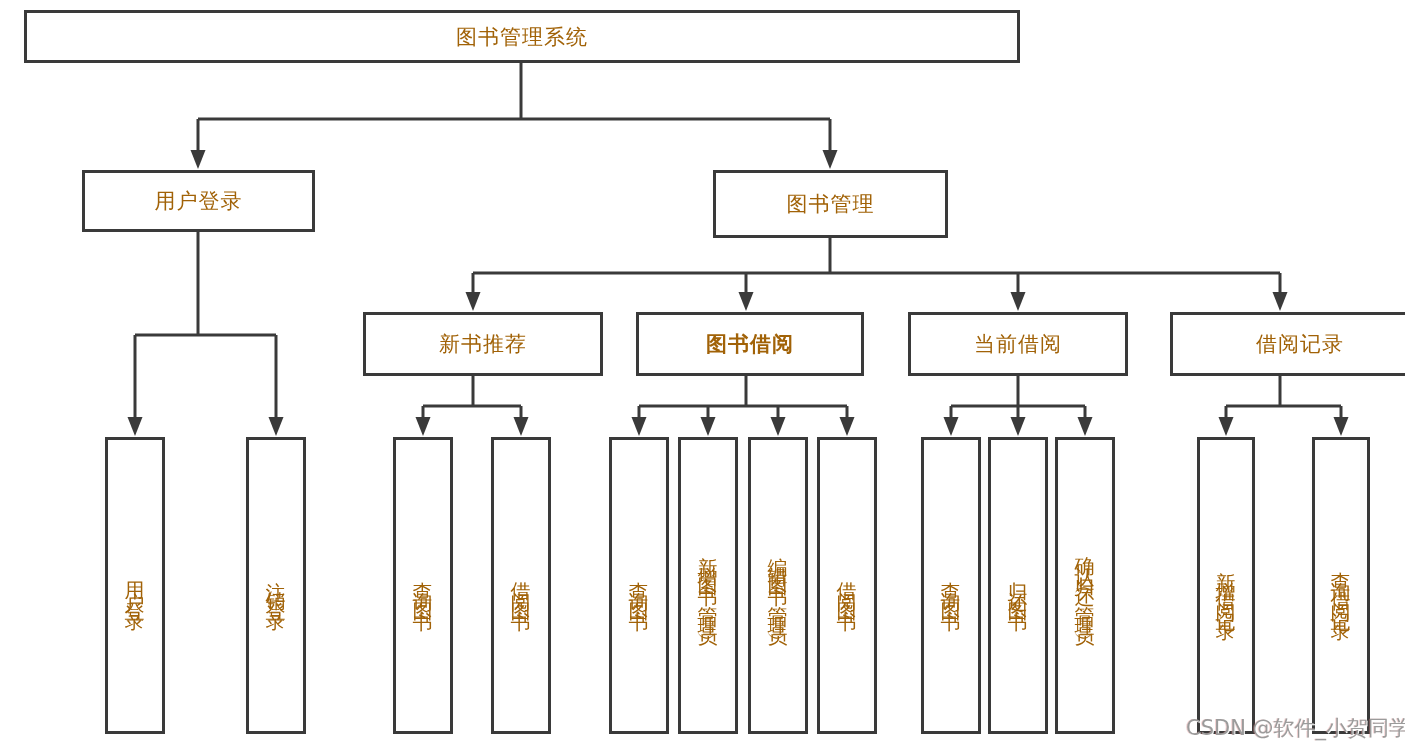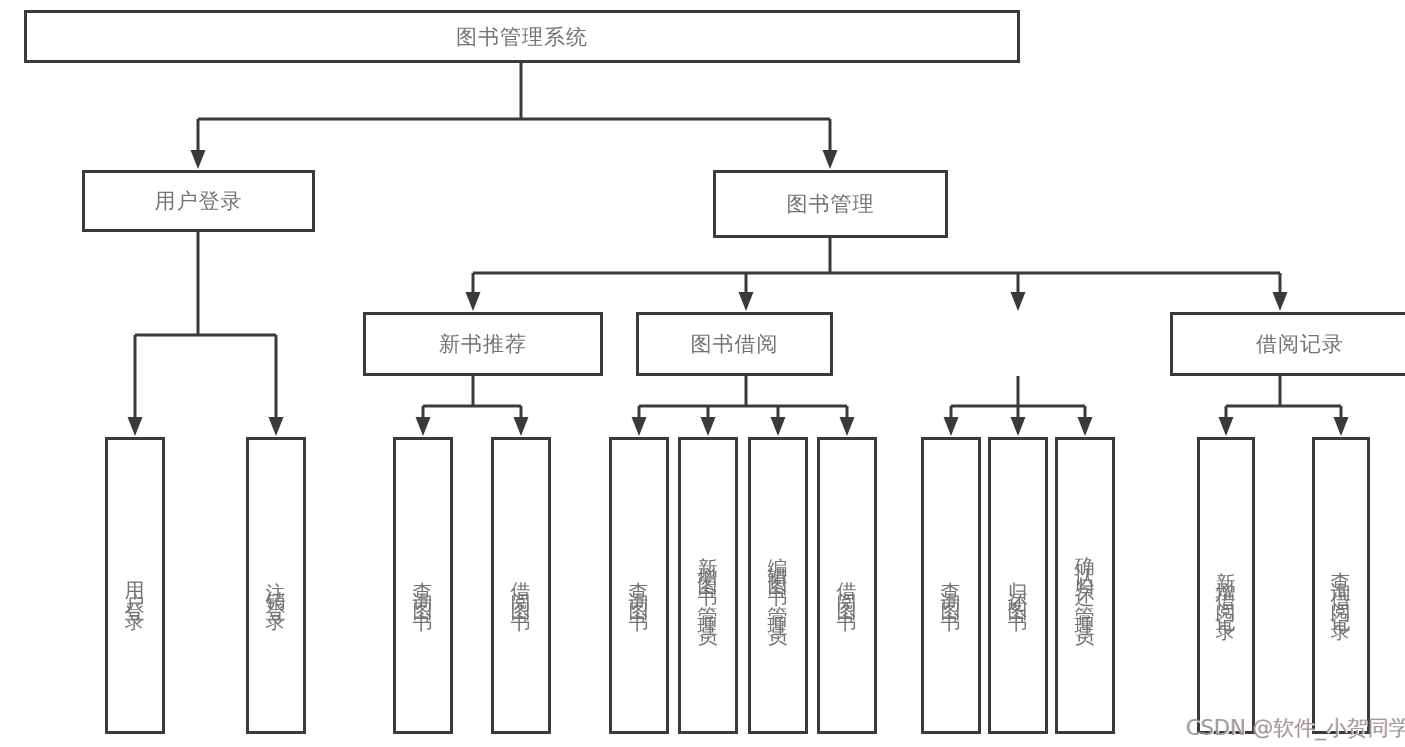--- a/index.html
+++ b/index.html
@@ -12,21 +12,21 @@
     font-family: "DejaVu Sans", sans-serif;
   }
   .box {
     position: absolute;
     box-sizing: border-box;
     background: #ffffff;
     border: 3px solid #3a3a3a;
     display: flex;
     align-items: center;
     justify-content: center;
-    color: #737373;
+    color: #a16207;
     z-index: 2;
   }
   .hbox { font-size: 21px; letter-spacing: 1px; }
   .vbox {
     writing-mode: vertical-rl;
     text-orientation: mixed;
     font-size: 20px;
     letter-spacing: 10px;
     line-height: 1;
   }
@@ -116,21 +116,22 @@
       <polygon points="1341,436 1333.5,417 1348.5,417"></polygon>
     </g>
   </svg>
 
   <div class="box hbox" style="left:24px; top:10px; width:996px; height:53px;">图书管理系统</div>
 
   <div class="box hbox" style="left:82px; top:170px; width:233px; height:62px;">用户登录</div>
   <div class="box hbox" style="left:713px; top:170px; width:235px; height:68px;">图书管理</div>
 
   <div class="box hbox" style="left:363px; top:312px; width:240px; height:64px;">新书推荐</div>
-  <div class="box hbox" style="left:636px; top:312px; width:197px; height:64px;">图书借阅</div>
+  <div class="box hbox" style="left:636px; top:312px; width:228px; height:64px;font-weight:bold;">图书借阅</div>
+  <div class="box hbox" style="left:908px; top:312px; width:220px; height:64px;">当前借阅</div>
   <div class="box hbox" style="left:1170px; top:312px; width:260px; height:64px;">借阅记录</div>
 
   <div class="box vbox" style="left:105px; top:437px; width:60px; height:297px;">用户登录</div>
   <div class="box vbox" style="left:246px; top:437px; width:60px; height:297px;">注销登录</div>
 
   <div class="box vbox" style="left:393px; top:437px; width:60px; height:297px;">查询图书</div>
   <div class="box vbox" style="left:491px; top:437px; width:60px; height:297px;">借阅图书</div>
 
   <div class="box vbox" style="left:609px; top:437px; width:60px; height:297px;">查询图书</div>
   <div class="box vbox" style="left:678px; top:437px; width:60px; height:297px;">新增图书（管理员）</div>

